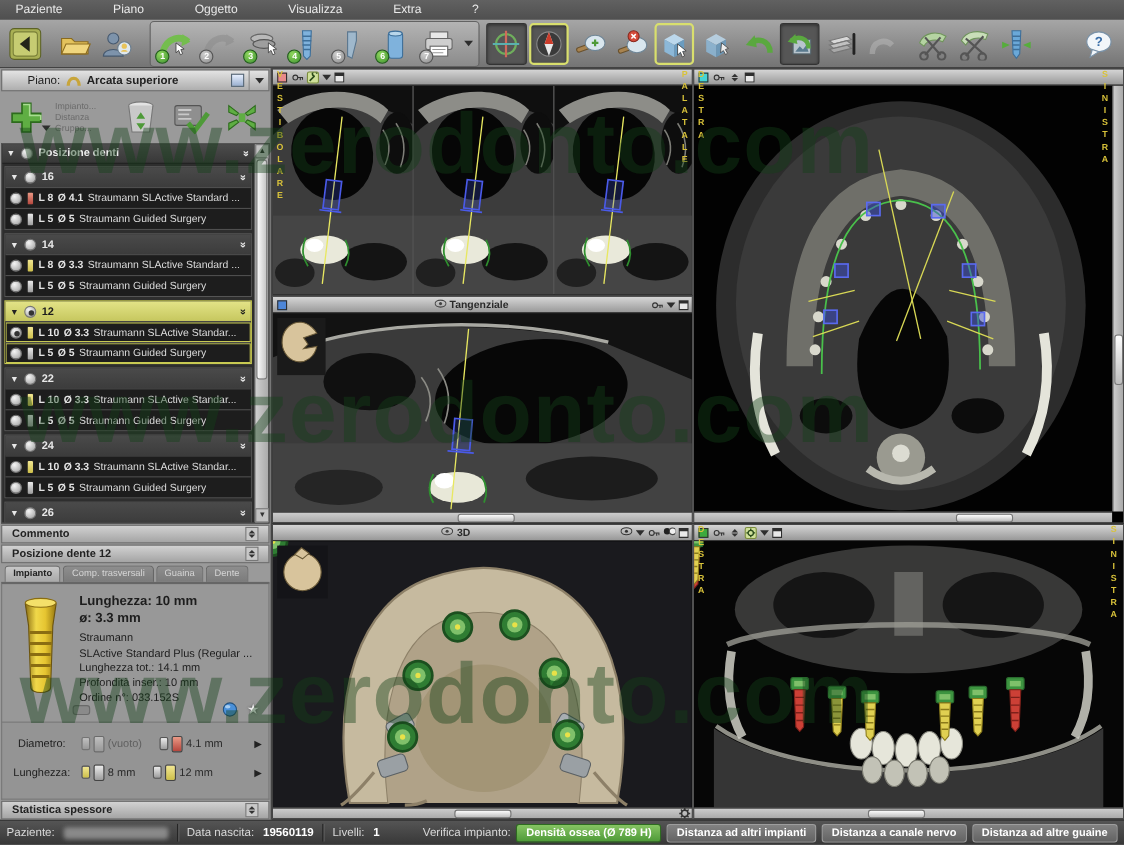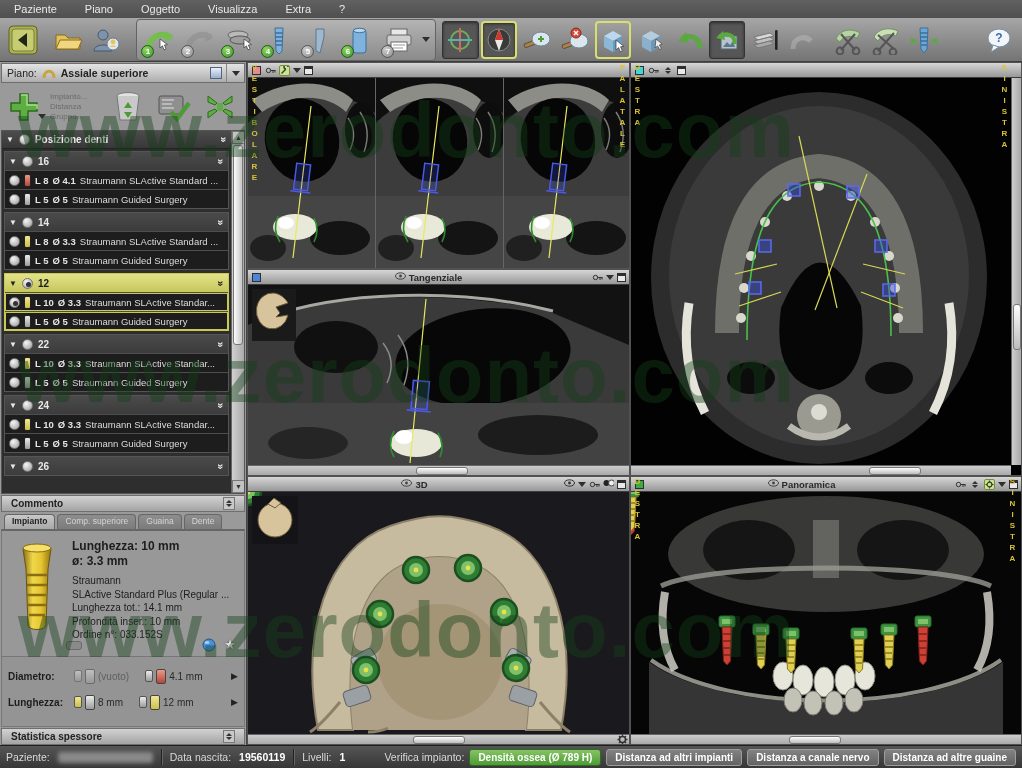--- a/index.html
+++ b/index.html
@@ -2,21 +2,21 @@
 <html><head>
 <meta charset="utf-8">
 <style>
   * { margin:0; padding:0; box-sizing:border-box; }
   html,body { width:1022px; height:768px; overflow:hidden; background:#6e6e6e;
     font-family:"Liberation Sans", sans-serif; }
   .app { position:relative; width:1022px; height:768px; }
 
   
   .menubar { height:18px; background:linear-gradient(#616161,#4f4f4f); display:flex;
-    align-items:center; color:#e9e9e9; font-size:11px; }
+    align-items:center; color:#e9e9e9; font-size:11px;gap:18px; }
   .menubar span { padding:0 14px; cursor:default; }
 
   
   .toolbar { height:44px; background:linear-gradient(#a6a6a6,#747474);
     border-bottom:1px solid #3e3e3e; display:flex; align-items:center; padding:0 4px; }
   .tbtn { width:38px; height:38px; margin:0 1px; border-radius:3px; position:relative;
     display:flex; align-items:center; justify-content:center; }
   .tbtn.pressed { background:#565656; border:1px solid #333; box-shadow:inset 0 1px 3px rgba(0,0,0,.5); }
   .tbtn.sel { border:2px solid #d9df6d; border-radius:4px; }
   .tbtn.pressed.sel { background:#565656; }
@@ -61,21 +61,21 @@
   .hscroll .handle { height:8px; width:52px; background:linear-gradient(#fdfdfd,#bdbdbd);
     border:1px solid #777; border-radius:3px; }
   .vscroll { position:absolute; top:15px; bottom:0; right:0; width:10px;
     background:linear-gradient(90deg,#cdcdcd,#a9a9a9); border-left:1px solid #666; }
   .vscroll .handle { width:8px; height:46px; margin:1px; background:linear-gradient(#fdfdfd,#bdbdbd);
     border:1px solid #777; border-radius:3px; position:absolute; }
 
   
   .planbar { height:20px; background:linear-gradient(#e4e4e4,#aeaeae); border:1px solid #6f6f6f;
     margin:1px; display:flex; align-items:center; font-size:10.5px; color:#222; }
-  .planbar .lbl { margin-left:5px; }
+  .planbar .lbl { margin-left:23px; }
   .planbar b { margin-left:4px; }
   .planbar .spacer { flex:1; }
   .report-ic { width:12px; height:12px; background:linear-gradient(#e8f0ff,#9ab0d0); border:1px solid #567;
     margin-right:4px; }
   .plan-drop { width:18px; height:18px; border-left:1px solid #888; display:flex; align-items:center;
     justify-content:center; }
 
   .actions { height:46px; display:flex; align-items:center; padding:0 4px; gap:6px; }
   .plusbtn { position:relative; width:40px; height:40px; display:flex; align-items:center; justify-content:center; }
   .addmenu { display:flex; flex-direction:column; font-size:8px; color:#6b6b6b; line-height:10px; width:52px; }
@@ -133,21 +133,21 @@
   .dtext .big { font-size:12px; font-weight:bold; line-height:15px; }
   .dtext .gap { height:5px; }
   .dicons { position:absolute; right:8px; bottom:4px; display:flex; gap:8px; align-items:center; }
   .star { color:#ececec; font-size:13px; text-shadow:0 0 2px #333; }
   .badge-sm { position:absolute; left:64px; bottom:6px; width:16px; height:9px; border-radius:3px;
     background:#8a8a8a; border:1px solid #6a6a6a; }
 
   .selectors { height:70px; border:1px solid #777; border-top:none; margin:0 1px; background:#949494;
     padding:6px 6px 0 6px; font-size:10px; color:#1d1d1d; }
   .selrow { display:flex; align-items:center; height:26px; gap:6px; }
-  .selrow .lab { width:60px; font-weight:bold; }
+  .selrow .lab { width:60px; font-weight:normal;text-align:center; }
   .opt { display:flex; align-items:center; gap:3px; margin-right:10px; }
   .opt .c1 { width:8px; height:12px; border-radius:2px; border:1px solid #555; }
   .opt .c2 { width:10px; height:15px; border-radius:2px; border:1px solid #444; }
   .opt.dim { opacity:.5; }
   .optlbl { color:#2a2a2a; }
   .nextarr { margin-left:auto; color:#222; font-size:9px; }
 
   
   .statusbar { height:23px; background:linear-gradient(#555,#373737); border-top:1px solid #1f1f1f;
     display:flex; align-items:center; color:#d9d9d9; font-size:10.5px; padding:0 6px; gap:8px; }
@@ -369,21 +369,21 @@
 
   <div class="content">
 
     <div class="sidebar">
 
       <div class="planbar">
         <span class="lbl">Piano:</span>
         <svg width="16" height="12" style="margin-left:4px">
           <path d="M3,11 C3,2 13,2 13,11" stroke="#c8a53a" stroke-width="3" fill="none"></path>
         </svg>
-        <b>Assiale superiore</b>
+        <b>Arcata superiore</b>
         <span class="spacer"></span>
         <span class="report-ic"></span>
         <span class="plan-drop">
             <span class="tri-d"></span>
           </span>
       </div>
 
       <div class="actions">
         <div class="plusbtn">
           <svg width="34" height="34">
@@ -561,24 +561,31 @@
       </div>
 
       <div class="secbar">
         <span>Commento</span>
         <span class="spin">
             <i class="up"></i>
             <i class="dn"></i>
           </span>
       </div>
 
+      <div class="secbar">
+        <span>Posizione dente 12</span>
+        <span class="spin">
+            <i class="up"></i>
+            <i class="dn"></i>
+          </span>
+      </div>
 
       <div class="tabs">
         <span class="tab active">Impianto</span>
-        <span class="tab">Comp. superiore</span>
+        <span class="tab">Comp. trasversali</span>
         <span class="tab">Guaina</span>
         <span class="tab">Dente</span>
       </div>
 
       <div class="details">
         <div class="impl-img">
           <svg width="44" height="110">
             <defs>
               <linearGradient id="gold" x1="0" x2="1">
                 <stop offset="0" stop-color="#8a6d12"></stop>
@@ -884,27 +891,20 @@
             <div class="handle" style="top:225px"></div>
           </div>
           <div class="hscroll" style="right:10px">
             <div class="handle" style="margin-left:238px"></div>
           </div>
         </div>
 
         <div class="panel" style="height:269px">
           <div class="phead">
             <span class="sq" style="background:#3daa3d"></span>
-            <span class="ptitle">
-              <svg class="mini" width="11" height="8">
-                <ellipse cx="5.5" cy="4" rx="5" ry="3.2" fill="none" stroke="#444"></ellipse>
-                  <circle cx="5.5" cy="4" r="1.4" fill="#444"></circle>
-              </svg>
-              <span>Panoramica</span>
-            </span>
             <span class="picons">
               <svg class="mini" width="11" height="11">
                 <circle cx="3.5" cy="5.5" r="2.2" fill="none" stroke="#333"></circle>
                   <path d="M5.5,5.5 h5 M8,5.5 v2.5 M10,5.5 v2" stroke="#333"></path>
               </svg>
               <span class="spin" style="margin:0;background:none;border:none">
                   <i class="up"></i>
                   <i class="dn"></i>
                 </span>
               <span class="mini hl">

